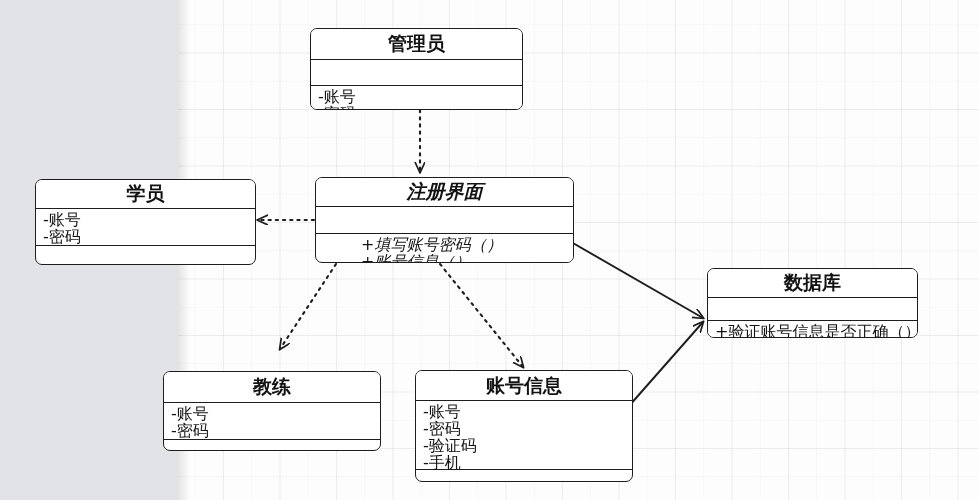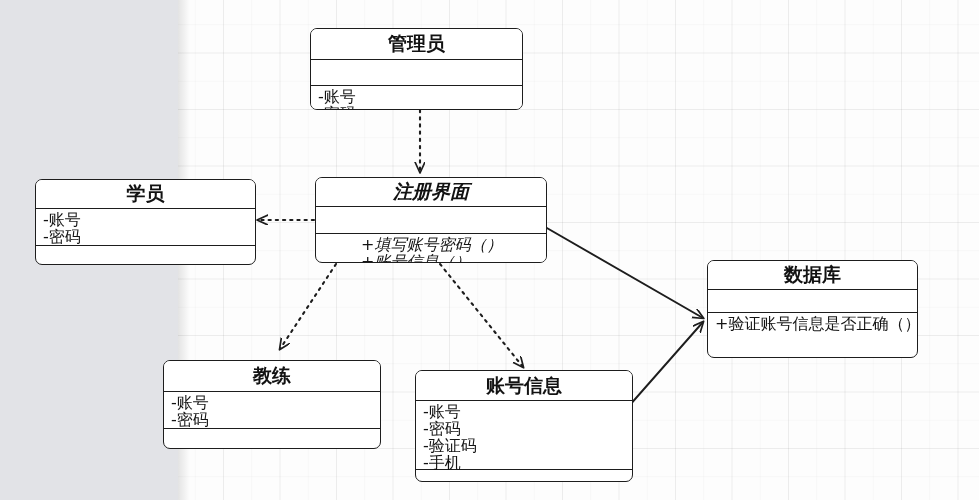--- a/index.html
+++ b/index.html
@@ -93,55 +93,55 @@
 
   <div id="classes-layer">
       <div class="uml-class" style="left: 310px; top: 28px; width: 213px; height: 82px;">
         <div class="uml-title" style="height: 31px;">管理员</div>
         <div class="uml-compartment divided" style="height: 26px;"></div>
         <div class="uml-compartment">
           <div class="row">-账号</div>
           <div class="row">-密码</div>
         </div>
       </div>
-      <div class="uml-class" style="left: 315px; top: 177px; width: 232px; height: 86px;">
+      <div class="uml-class" style="left: 315px; top: 177px; width: 259px; height: 86px;">
         <div class="uml-title italic" style="height: 29px;">注册界面</div>
         <div class="uml-compartment divided" style="height: 27px;"></div>
         <div class="uml-compartment italic">
           <div class="row">+填写账号密码（）</div>
           <div class="row">+账号信息（）</div>
         </div>
       </div>
       <div class="uml-class" style="left: 35px; top: 179px; width: 221px; height: 86px;">
         <div class="uml-title" style="height: 29px;">学员</div>
         <div class="uml-compartment divided" style="height: 37px;">
           <div class="row">-账号</div>
           <div class="row">-密码</div>
         </div>
         <div class="uml-compartment"></div>
       </div>
-      <div class="uml-class" style="left: 163px; top: 360px; width: 218px; height: 89px;">
+      <div class="uml-class" style="left: 163px; top: 371px; width: 218px; height: 80px;">
         <div class="uml-title" style="height: 31px;">教练</div>
         <div class="uml-compartment divided" style="height: 37px;">
           <div class="row">-账号</div>
           <div class="row">-密码</div>
         </div>
         <div class="uml-compartment"></div>
       </div>
       <div class="uml-class" style="left: 415px; top: 370px; width: 218px; height: 112px;">
         <div class="uml-title" style="height: 30px; font-family: Liberation Serif, serif;">账号信息</div>
         <div class="uml-compartment divided" style="height: 69px;">
           <div class="row">-账号</div>
           <div class="row">-密码</div>
           <div class="row">-验证码</div>
           <div class="row">-手机</div>
         </div>
         <div class="uml-compartment"></div>
       </div>
-      <div class="uml-class" style="left: 707px; top: 260px; width: 211px; height: 98px;">
+      <div class="uml-class" style="left: 707px; top: 268px; width: 211px; height: 70px;">
         <div class="uml-title" style="height: 29px;">数据库</div>
         <div class="uml-compartment divided" style="height: 23px;"></div>
         <div class="uml-compartment">
           <div class="row">+验证账号信息是否正确（）</div>
         </div>
       </div>
     </div>
 
 </div>
 

